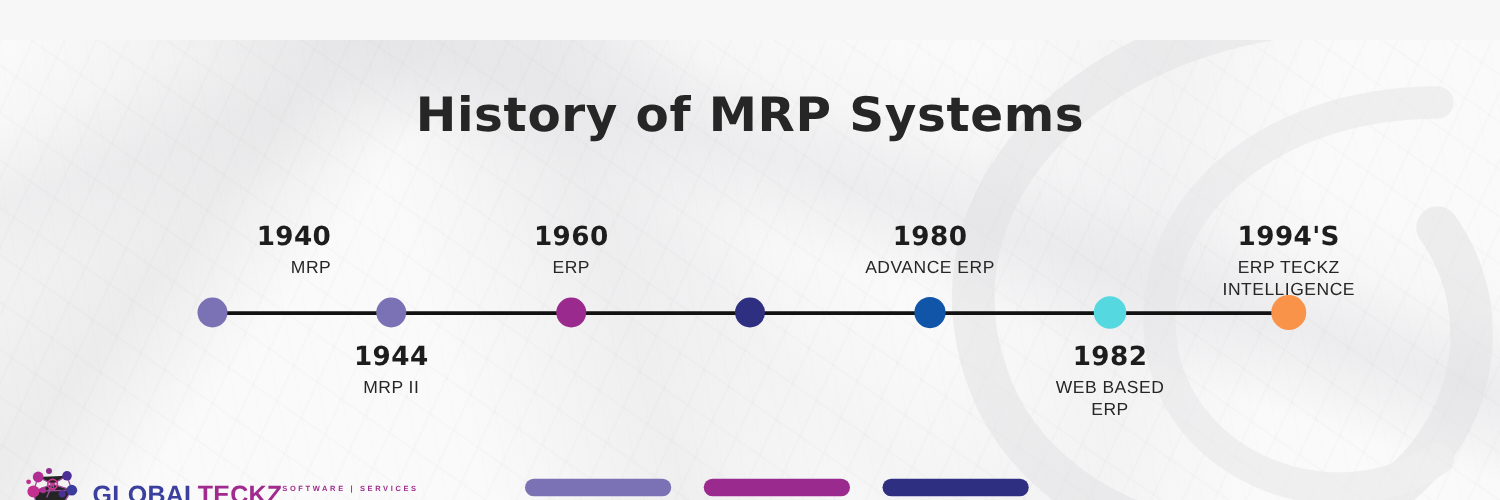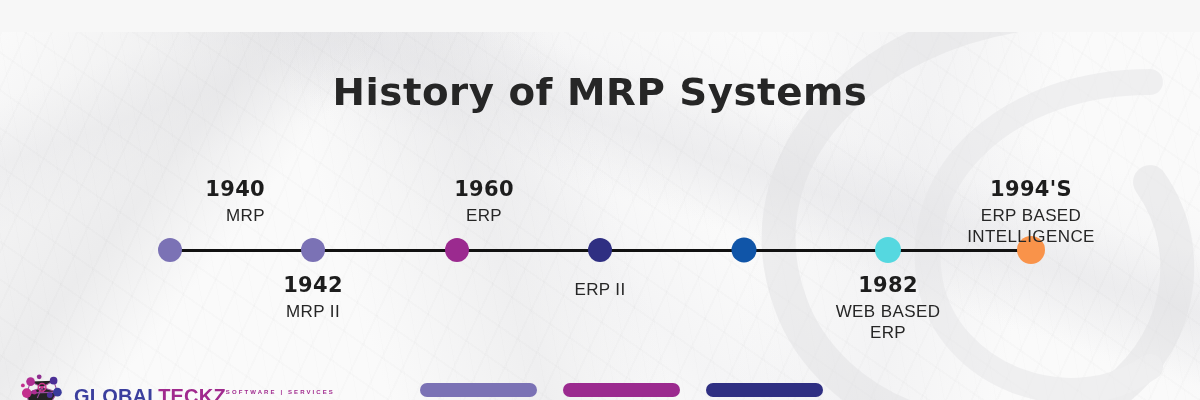--- a/index.html
+++ b/index.html
@@ -107,21 +107,21 @@
   }
   .entry-label .year {
     font-size: 21px;
     font-weight: 700;
     letter-spacing: .3px;
     font-family: "DejaVu Sans", sans-serif;
     line-height: 1.05;
   }
   .entry-label .caption {
     margin-top: 5px;
-    font-size: 17px;
+    font-size: 14px;
     font-weight: 400;
     letter-spacing: .4px;
     line-height: 1.25;
     color: #262626;
     white-space: pre-line;
   }
   .entry-label.above { }
   .entry-label.below { }
 
   
@@ -184,43 +184,46 @@
 
   <div class="timeline" id="timeline">
       <div class="axis" style="left: 170px; width: 861px; background: rgb(17, 17, 17);"></div>
       <div class="node" style="left: 170px; width: 24px; height: 24px; background: rgb(123, 114, 181);"></div>
       <div class="entry-label above" style="left: 170px; top: 146px; text-align: right;">
         <div class="year">1940</div>
         <div class="caption">MRP</div>
       </div>
       <div class="node" style="left: 313px; width: 24px; height: 24px; background: rgb(123, 114, 181);"></div>
       <div class="entry-label below" style="left: 313px; top: 242px;">
-        <div class="year">1942</div>
+        <div class="year">1944</div>
         <div class="caption">MRP II</div>
       </div>
       <div class="node" style="left: 457px; width: 24px; height: 24px; background: rgb(155, 42, 143);"></div>
-      <div class="entry-label above" style="left: 484px; top: 146px; text-align: center;">
+      <div class="entry-label above" style="left: 457px; top: 146px; text-align: center;">
         <div class="year">1960</div>
         <div class="caption">ERP</div>
       </div>
       <div class="node" style="left: 600px; width: 24px; height: 24px; background: rgb(47, 47, 130);"></div>
       <div class="entry-label below" style="left: 600px; top: 242px;">
-        <div class="caption">ERP II</div>
       </div>
       <div class="node" style="left: 744px; width: 25px; height: 25px; background: rgb(16, 85, 168);"></div>
+      <div class="entry-label above" style="left: 744px; top: 146px;">
+        <div class="year">1980</div>
+        <div class="caption">ADVANCE ERP</div>
+      </div>
       <div class="node" style="left: 888px; width: 26px; height: 26px; background: rgb(85, 216, 224);"></div>
       <div class="entry-label below" style="left: 888px; top: 242px;">
         <div class="year">1982</div>
         <div class="caption">WEB BASED
 ERP</div>
       </div>
       <div class="node" style="left: 1031px; width: 28px; height: 28px; background: rgb(249, 147, 74);"></div>
       <div class="entry-label above" style="left: 1031px; top: 146px;">
         <div class="year">1994'S</div>
-        <div class="caption">ERP BASED
+        <div class="caption">ERP TECKZ
 INTELLIGENCE</div>
       </div>
     </div>
 
   <div class="bars" id="accent-bars">
       <div class="bar" style="width: 117px; background: rgb(123, 114, 181);"></div>
       <div class="bar" style="width: 117px; background: rgb(155, 42, 143);"></div>
       <div class="bar" style="width: 117px; background: rgb(47, 47, 130);"></div>
     </div>
 

